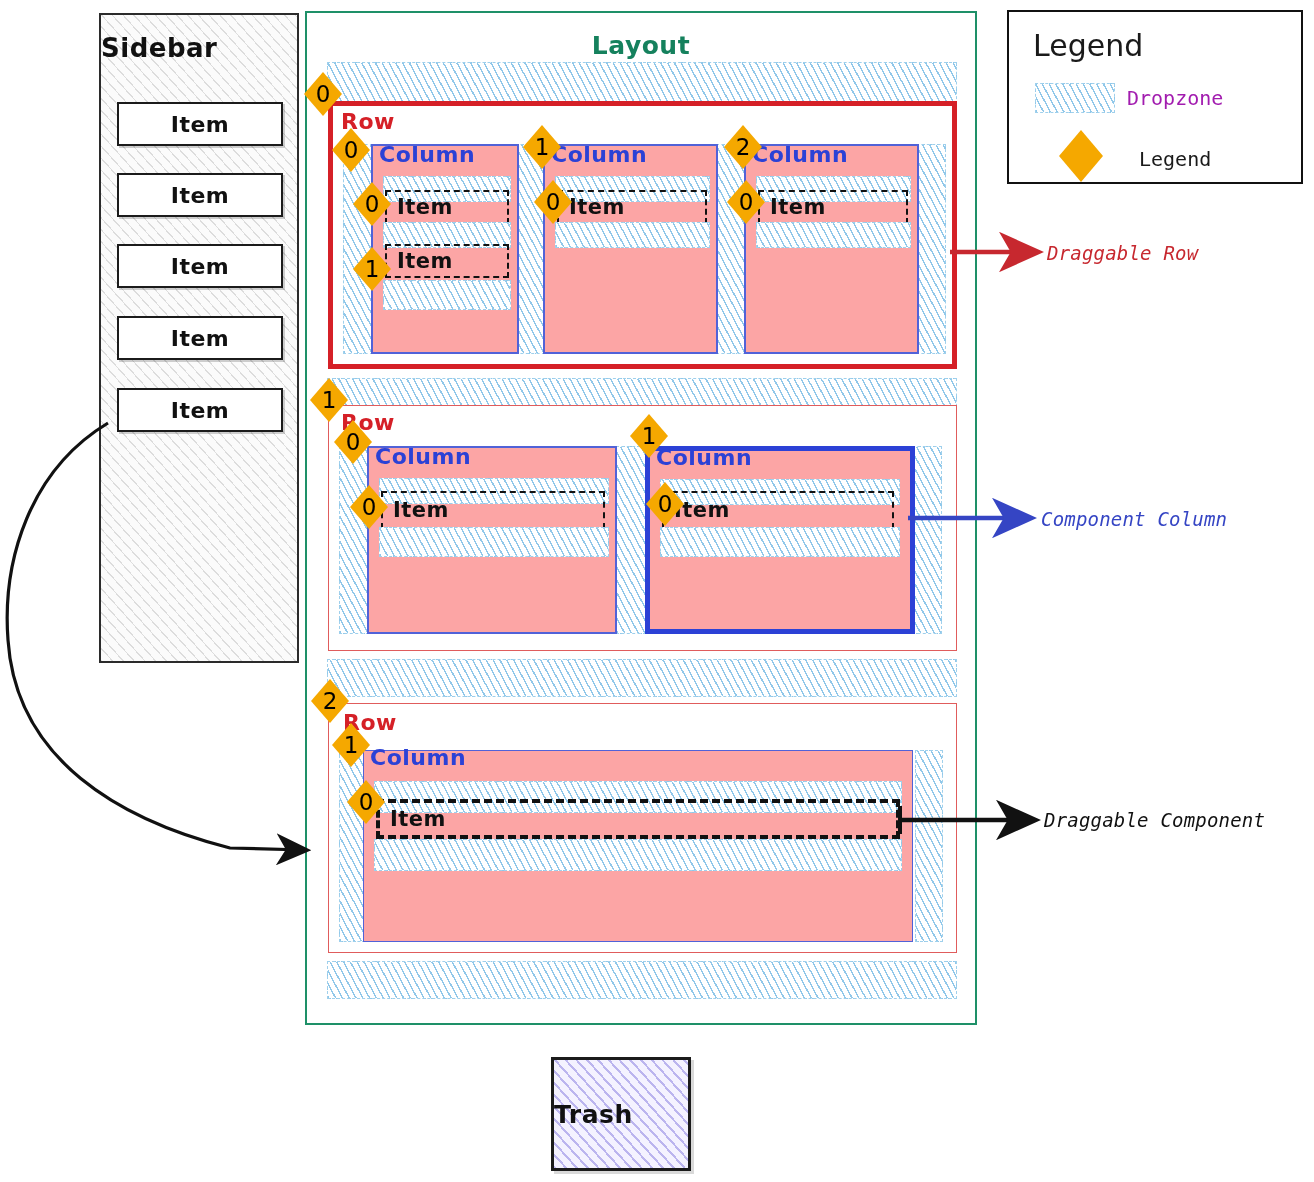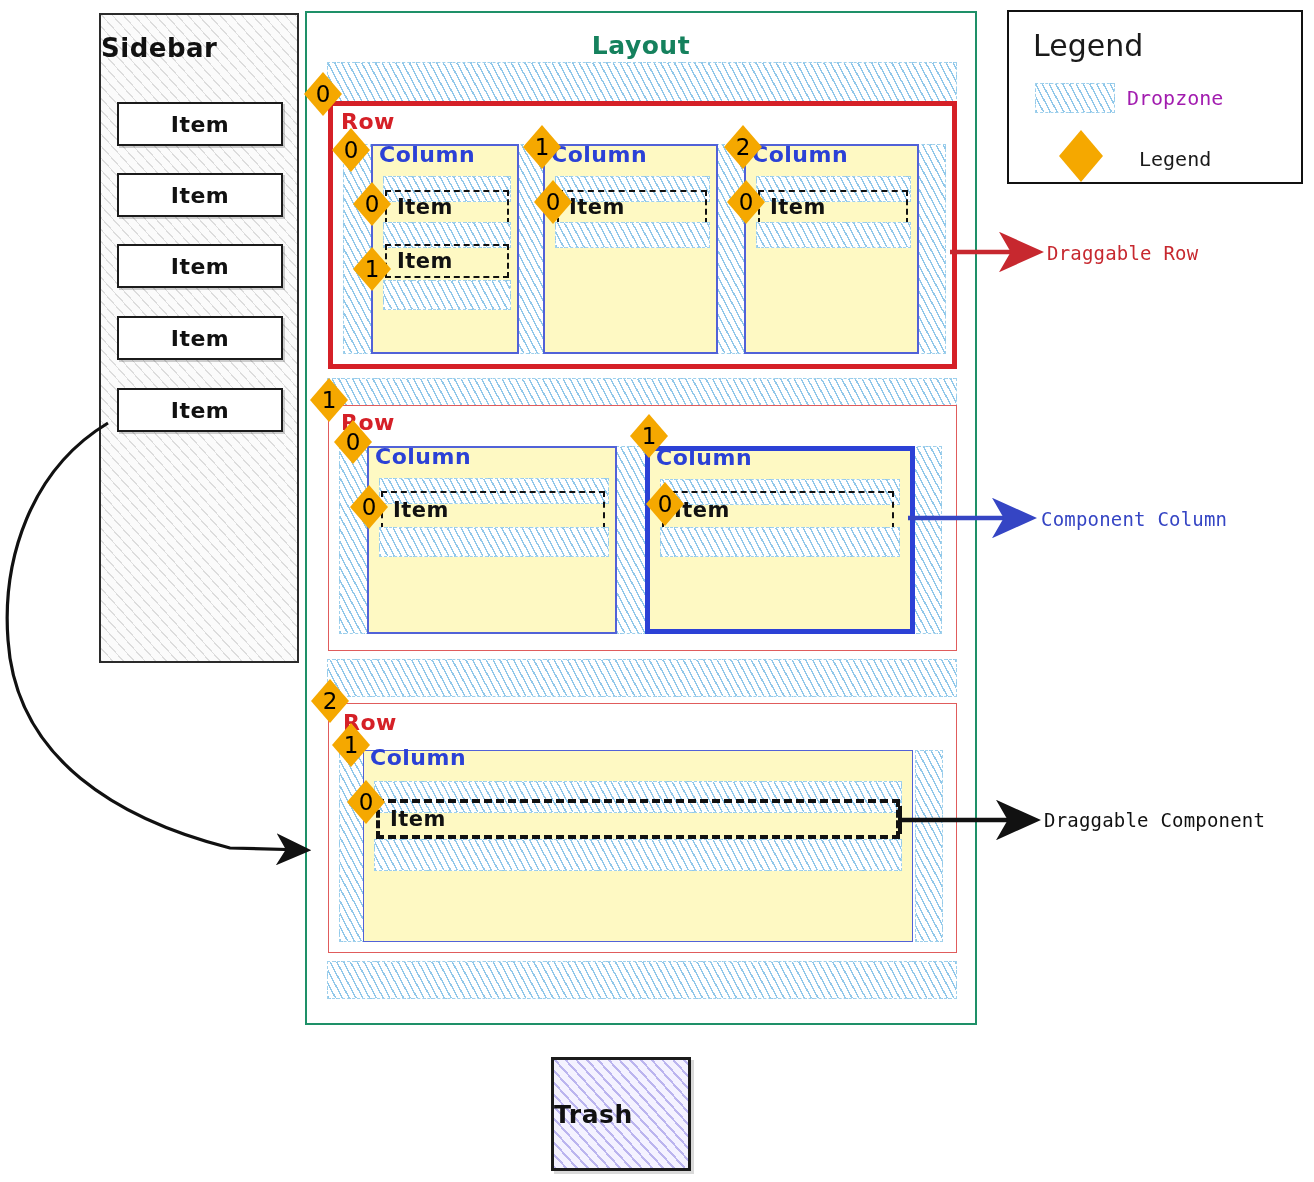--- a/index.html
+++ b/index.html
@@ -54,21 +54,21 @@
     position:absolute;left:305px;top:11px;width:672px;height:1014px;
     border:2px solid #1e9068;box-sizing:border-box;background:#fff;
   }
   #layout-title{
     position:absolute;left:0;top:18px;width:100%;text-align:center;
     font-size:25px;color:#15815d;
   }
 
   .row-box{position:absolute;box-sizing:border-box;background:#fff;}
   .row-lbl{position:absolute;font-size:22px;color:#d52027;}
-  .col-box{position:absolute;box-sizing:border-box;background:#fef9c3;}
+  .col-box{position:absolute;box-sizing:border-box;background:#fca5a5;}
   .col-lbl{position:absolute;font-size:22px;color:#2b41d6;}
   .item-box{
     position:absolute;box-sizing:border-box;background:transparent;
     border:2.5px dashed #111;display:flex;align-items:center;
     padding-left:10px;font-size:21px;color:#111;
   }
   .item-box.bold{border-width:4.5px;}
 
   
   .idx{
@@ -89,21 +89,21 @@
      font-family:"DejaVu Sans", sans-serif;}
   #legend-dz-swatch{left:26px;top:71px;width:80px;height:30px;position:absolute;}
   #legend-dz-label{position:absolute;left:118px;top:74px;font-size:20px;color:#a21caf;}
   #legend-idx-swatch{
     position:absolute;left:50px;top:118px;width:44px;height:52px;background:#F5A800;
     clip-path:polygon(50% 0%,100% 50%,50% 100%,0% 50%);
   }
   #legend-idx-label{position:absolute;left:130px;top:135px;font-size:20px;color:#1a1a1a;}
 
   
-  .anno{position:absolute;font-size:19px;letter-spacing:.2px;}
+  .anno{position:absolute;font-size:19px;letter-spacing:.2px;font-style:italic;}
 
   
   #trash{
     position:absolute;left:551px;top:1057px;width:140px;height:114px;
     border:3px solid #1b1b1b;box-sizing:border-box;
     display:flex;align-items:center;justify-content:flex-start;
     font-size:25px;color:#111;box-shadow:3px 3px 0 rgba(0,0,0,.15);
   }
 
   svg.overlay{position:absolute;left:0;top:0;width:1314px;height:1182px;

